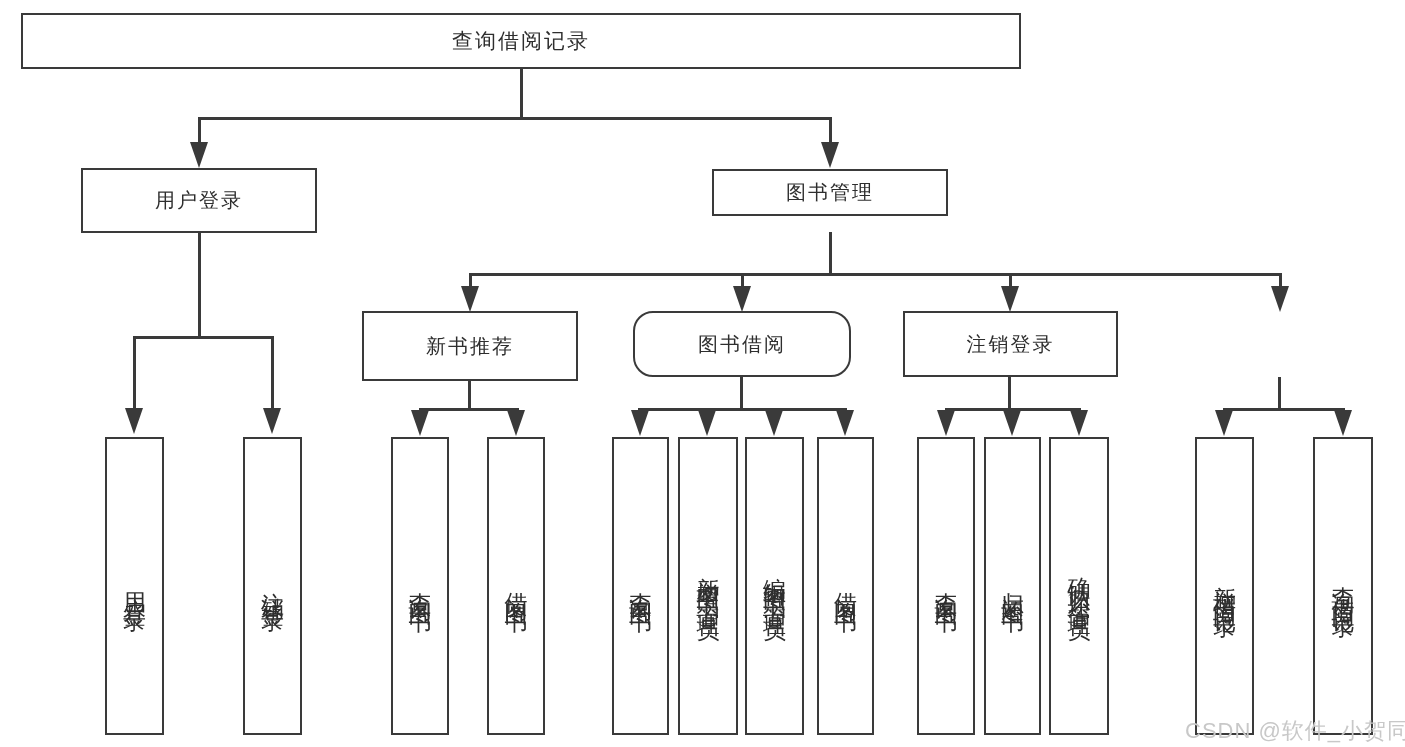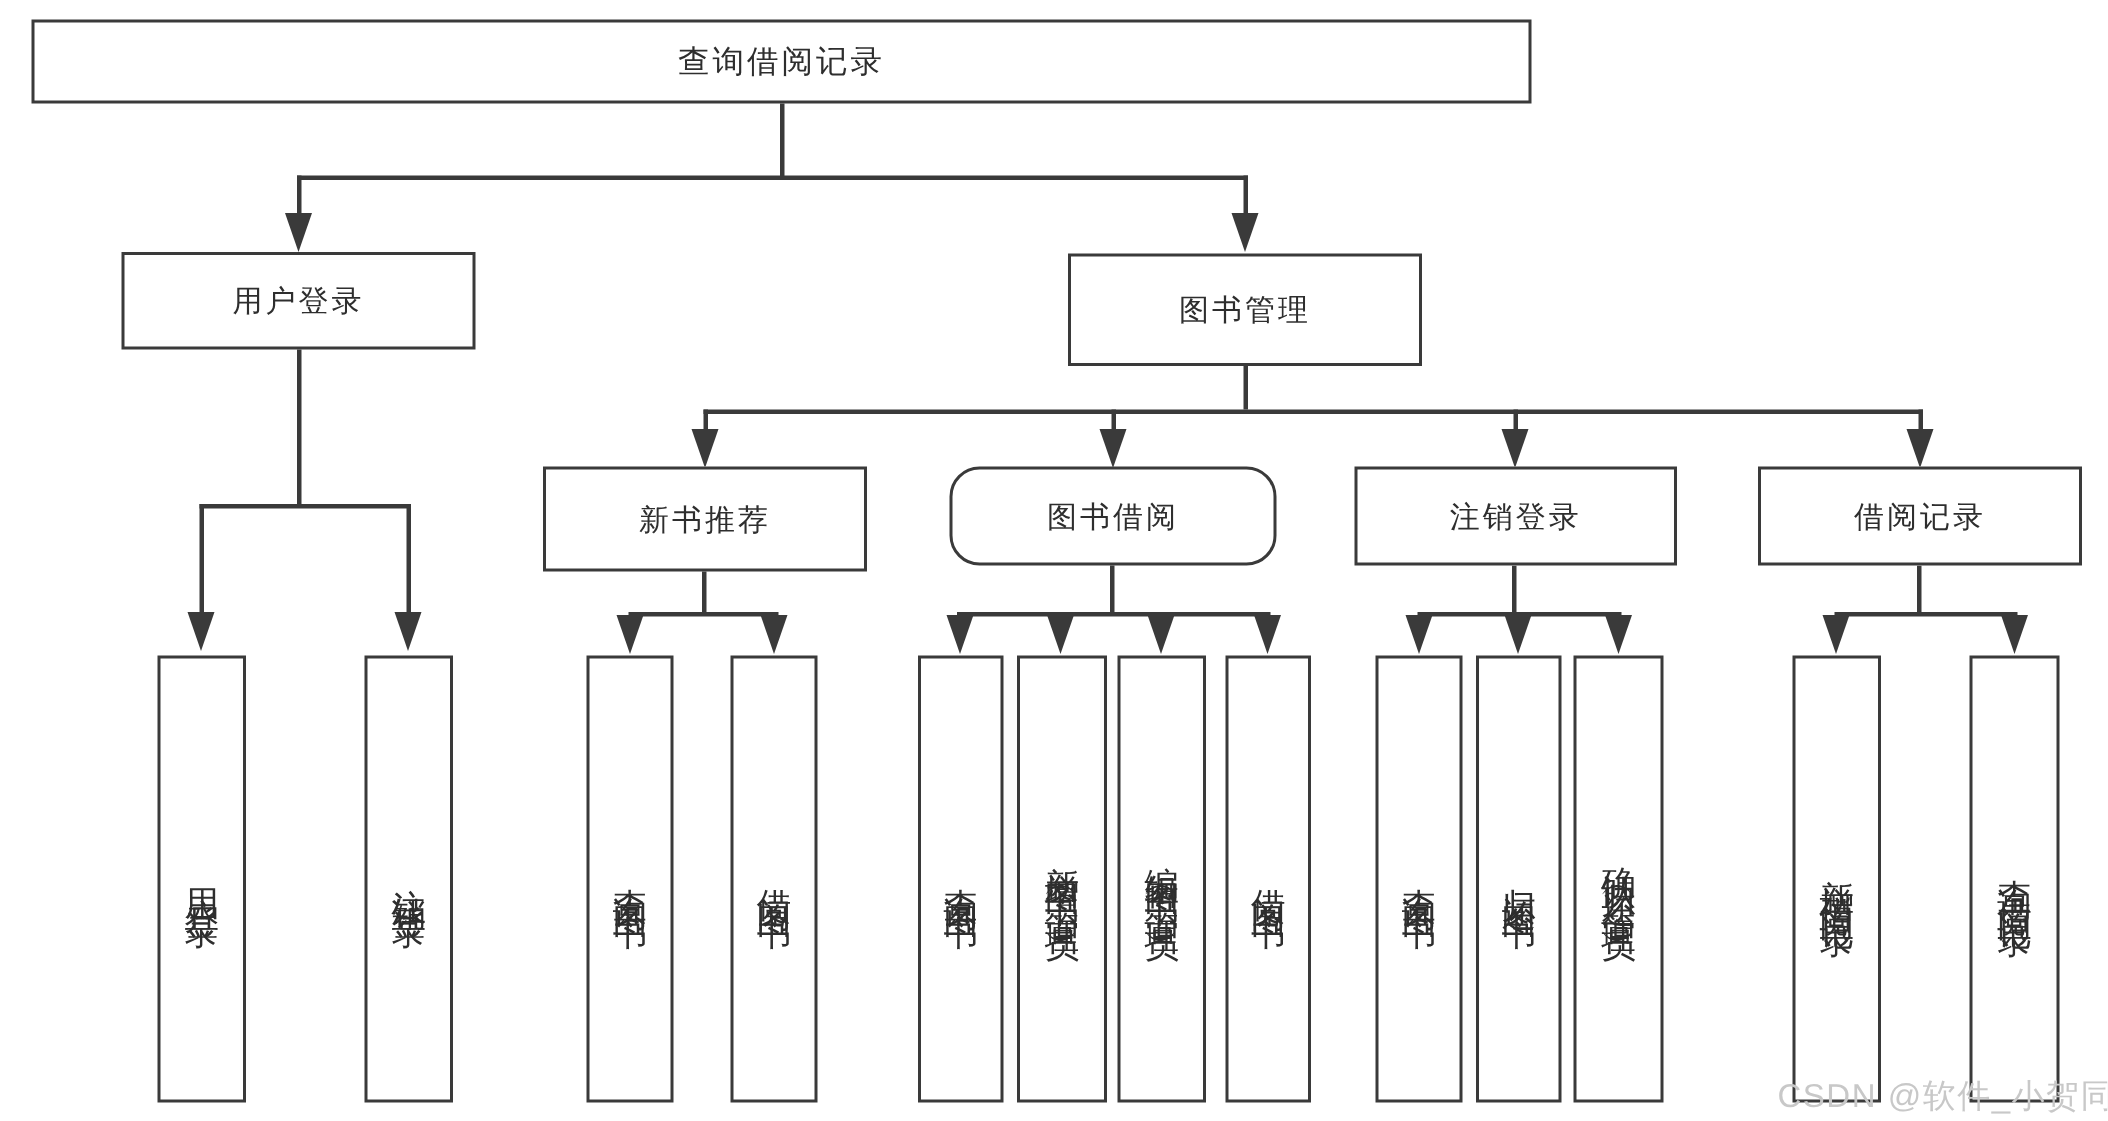--- a/index.html
+++ b/index.html
@@ -110,35 +110,32 @@
   <div class="arrow" style="left:1215px;top:410px;"></div>
   <div class="arrow" style="left:1334px;top:410px;"></div>
 
   <div class="box" style="left:21px;top:13px;width:1000px;height:56px;">
     <span class="hlabel root-label">查询借阅记录</span>
   </div>
 
   <div class="box" style="left:81px;top:168px;width:236px;height:65px;">
     <span class="hlabel">用户登录</span>
   </div>
-  <div class="box" style="left:712px;top:169px;width:236px;height:75px;text-align:right;">
+  <div class="box" style="left:712px;top:169px;width:236px;height:47px;text-align:right;">
     <span class="hlabel">图书管理</span>
   </div>
 
   <div class="box" style="left:362px;top:311px;width:216px;height:70px;">
     <span class="hlabel">新书推荐</span>
   </div>
   <div class="box" style="left:633px;top:311px;width:218px;height:66px;border-radius:20px;">
     <span class="hlabel">图书借阅</span>
   </div>
   <div class="box" style="left:903px;top:311px;width:215px;height:66px;">
     <span class="hlabel">注销登录</span>
-  </div>
-  <div class="box" style="left:1172px;top:311px;width:216px;height:66px;">
-    <span class="hlabel">借阅记录</span>
   </div>
 
   <div class="box leaf" style="left:105px;width:59px;">
     <span class="vtext">用户登录</span>
   </div>
   <div class="box leaf" style="left:243px;width:59px;">
     <span class="vtext">注销登录</span>
   </div>
 
   <div class="box leaf" style="left:391px;width:58px;">

